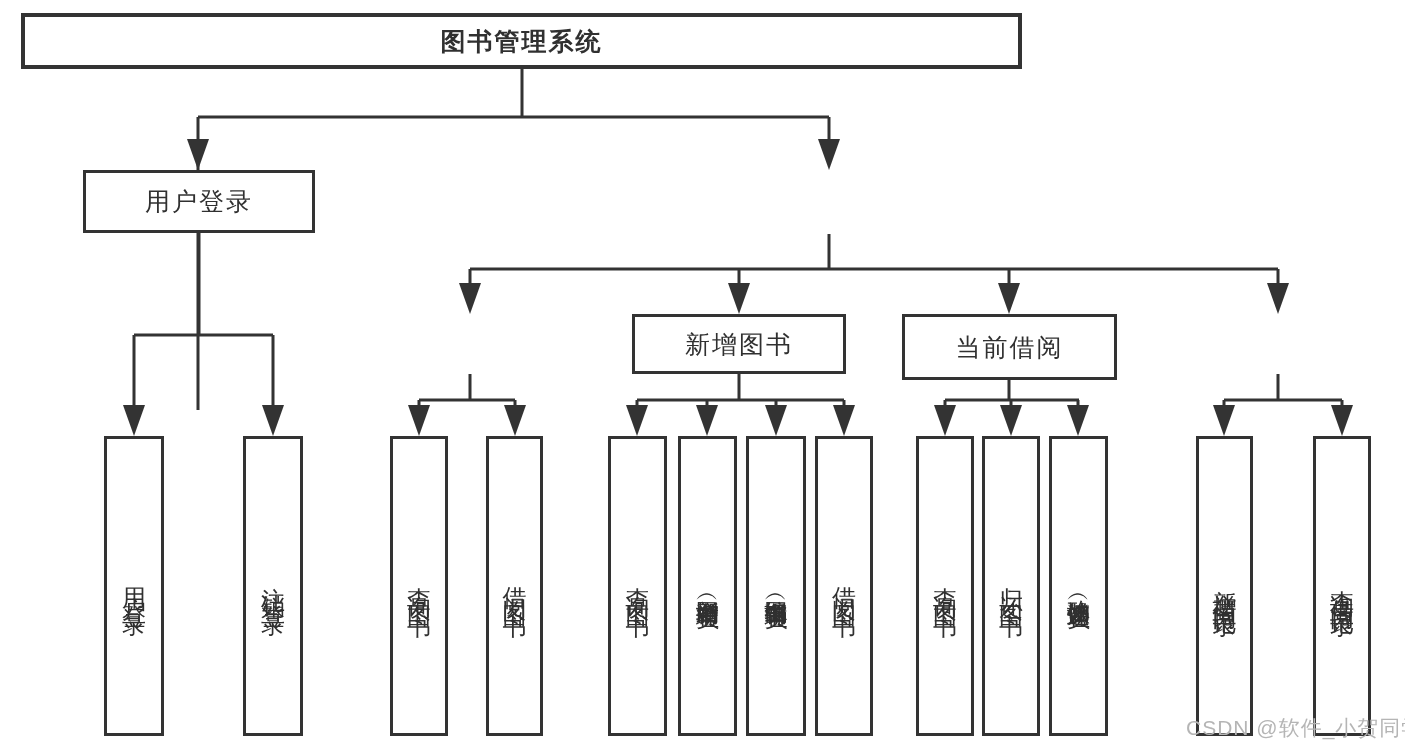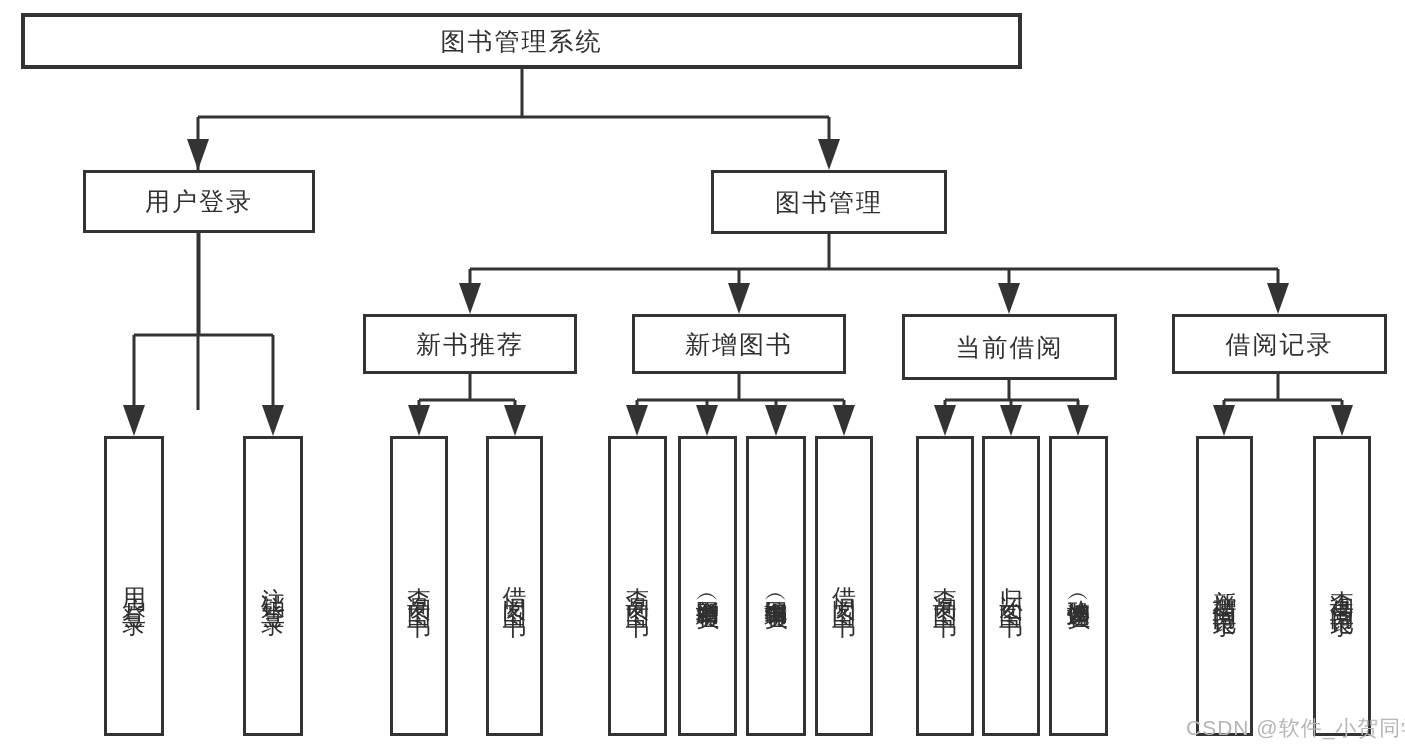--- a/index.html
+++ b/index.html
@@ -25,21 +25,21 @@
   .node {
     position: absolute;
     box-sizing: border-box;
     border: 3px solid #333333;
     background: #ffffff;
     display: flex;
     align-items: center;
     justify-content: center;
     color: #303030;
   }
-  .node.root { border-width: 4px; }
+  .node.root { border-width: 4px; font-weight: bold; }
   .node.h span {
     font-size: 25px;
     letter-spacing: 2px;
     white-space: nowrap;
   }
   .node.v span {
     writing-mode: vertical-rl;
     text-orientation: mixed;
     font-size: 24px;
     letter-spacing: 9px;
@@ -94,35 +94,26 @@
       <polygon points="1331,405 1353,405 1342,436" fill="#333333"></polygon>
     </svg>
 
   <div class="node h root" style="left:21px; top:13px; width:1001px; height:56px">
     <span>图书管理系统</span>
   </div>
 
   <div class="node h" style="left:83px; top:170px; width:232px; height:63px">
     <span>用户登录</span>
   </div>
-  <div class="node h" style="left:711px; top:170px; width:236px; height:64px">
-    <span>图书管理</span>
-  </div>
 
-  <div class="node h" style="left:363px; top:314px; width:214px; height:60px">
-    <span>新书推荐</span>
-  </div>
   <div class="node h" style="left:632px; top:314px; width:214px; height:60px">
     <span>新增图书</span>
   </div>
   <div class="node h" style="left:902px; top:314px; width:215px; height:66px">
     <span>当前借阅</span>
-  </div>
-  <div class="node h" style="left:1172px; top:314px; width:215px; height:60px">
-    <span>借阅记录</span>
   </div>
 
   <div class="node v" style="left:104px; top:436px; width:60px; height:300px">
     <span>用户登录</span>
   </div>
   <div class="node v" style="left:243px; top:436px; width:60px; height:300px">
     <span>注销登录</span>
   </div>
 
   <div class="node v" style="left:390px; top:436px; width:58px; height:300px">

